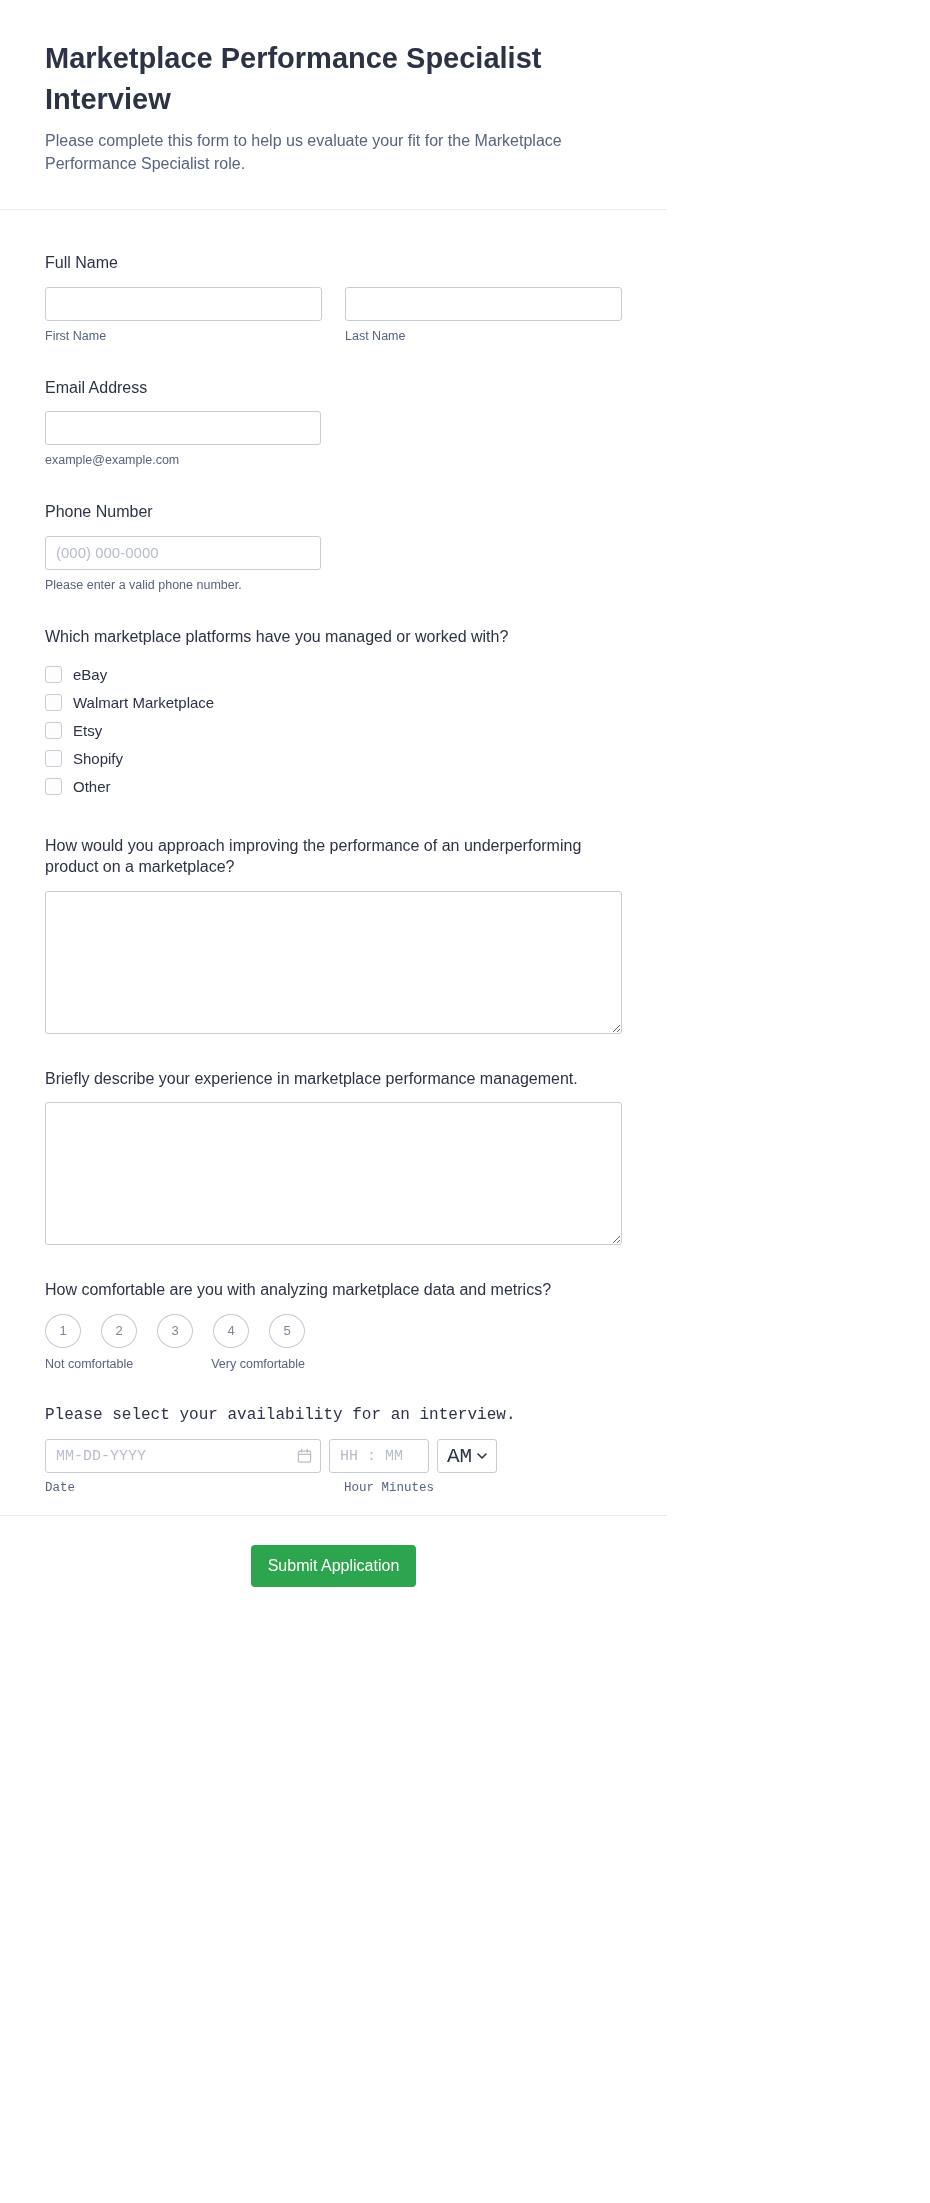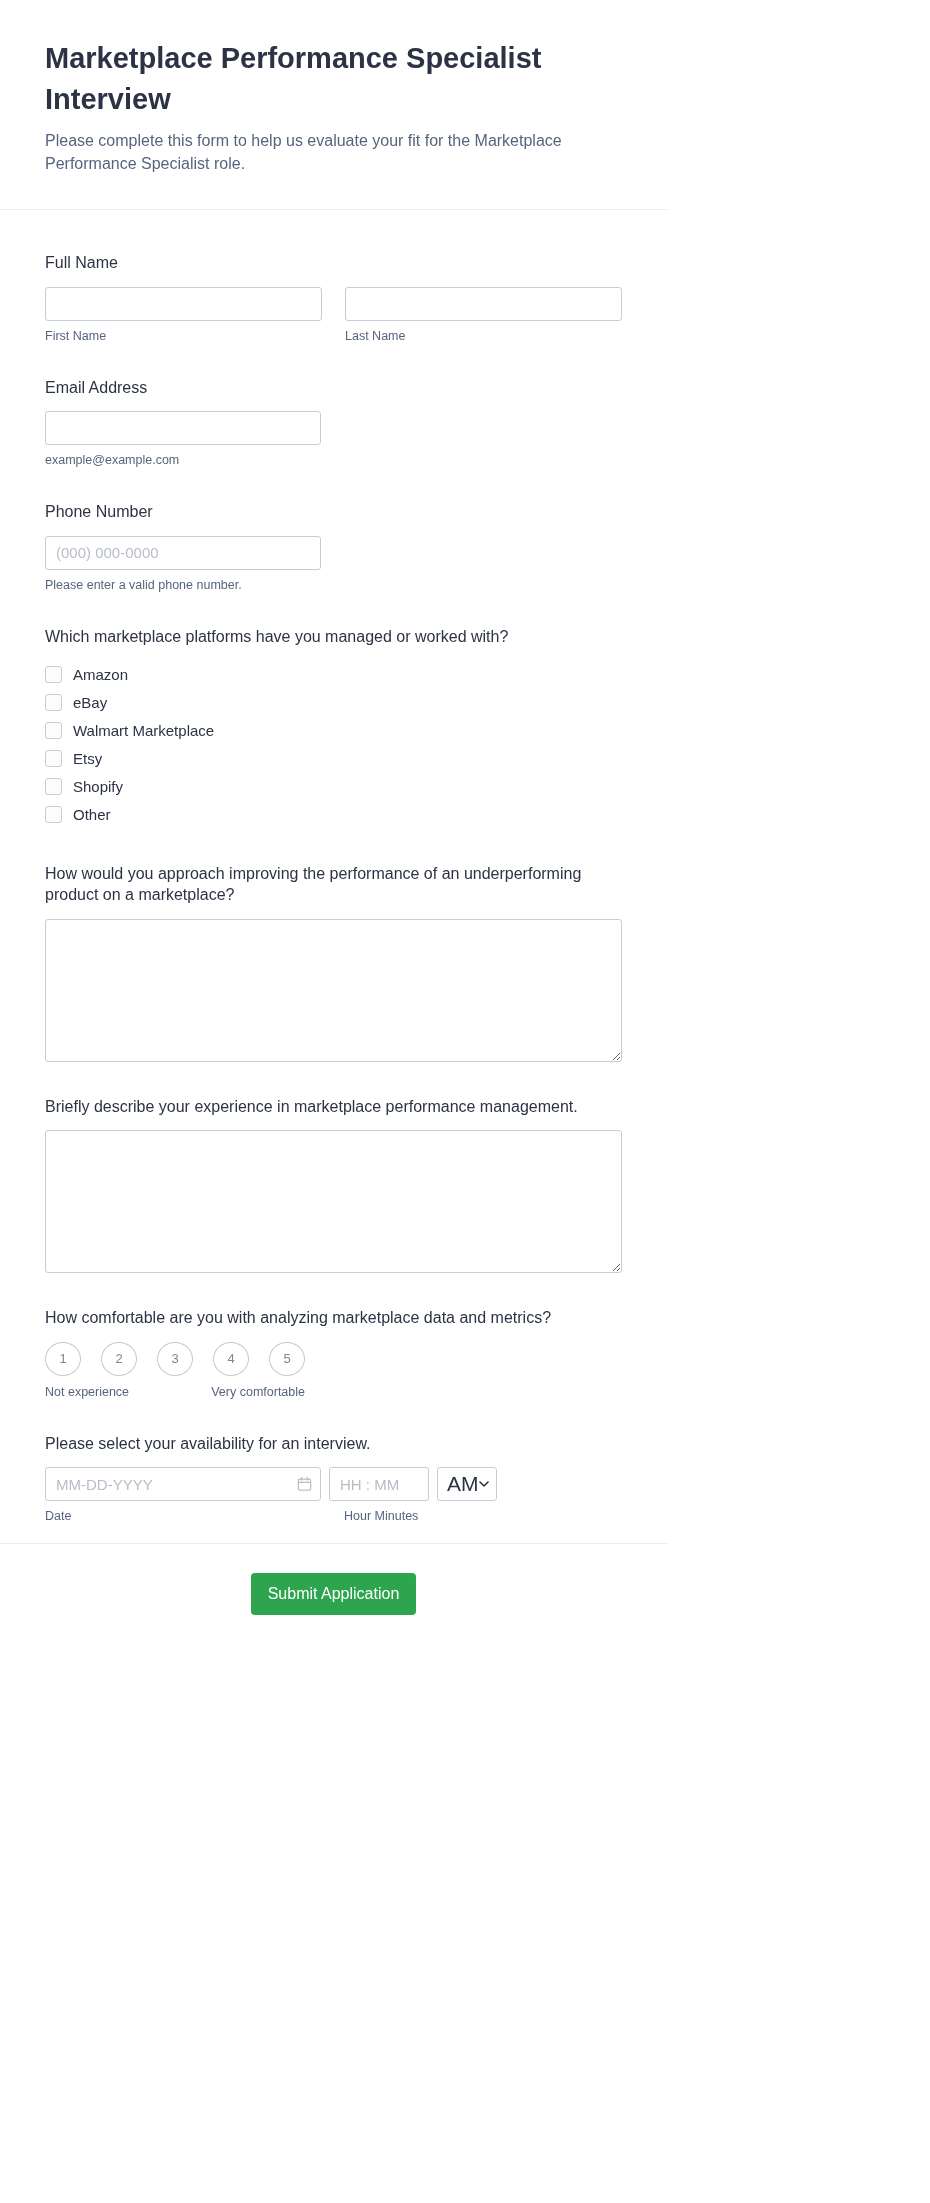--- a/index.html
+++ b/index.html
@@ -149,24 +149,20 @@
       <div class="field-label">Phone Number</div>
       <input type="text" class="text-input" placeholder="(000) 000-0000" style="">
       <div class="sublabel">Please enter a valid phone number.</div>
     </div>
 
     <div class="field">
       <div class="field-label">Which marketplace platforms have you managed or worked with?</div>
       <div class="checkbox-group">
         <div class="checkbox-row">
           <span class="checkbox-box"></span>
-          <span class="checkbox-label">Amazon</span>
-        </div>
-        <div class="checkbox-row">
-          <span class="checkbox-box"></span>
           <span class="checkbox-label">eBay</span>
         </div>
         <div class="checkbox-row">
           <span class="checkbox-box"></span>
           <span class="checkbox-label">Walmart Marketplace</span>
         </div>
         <div class="checkbox-row">
           <span class="checkbox-box"></span>
           <span class="checkbox-label">Etsy</span>
         </div>
@@ -194,26 +190,26 @@
     <div class="field">
       <div class="field-label">How comfortable are you with analyzing marketplace data and metrics?</div>
       <div class="scale-row">
         <div class="scale-circle">1</div>
         <div class="scale-circle">2</div>
         <div class="scale-circle">3</div>
         <div class="scale-circle">4</div>
         <div class="scale-circle">5</div>
       </div>
       <div class="scale-labels">
-        <span>Not experience</span>
+        <span>Not comfortable</span>
         <span>Very comfortable</span>
       </div>
     </div>
 
-    <div class="field" style="margin-bottom:0;">
+    <div class="field" style="margin-bottom:0;font-family:Liberation Mono, monospace;">
       <div class="field-label">Please select your availability for an interview.</div>
       <div class="datetime-row">
         <div class="date-wrap">
           <input type="text" class="text-input" placeholder="MM-DD-YYYY" style="">
           <span class="calendar-icon">
             <svg width="15" height="15" viewBox="0 0 16 16" fill="none" stroke="#b7bdc9" stroke-width="1.3" stroke-linecap="round">
               <rect x="1.5" y="2.8" width="13" height="11.7" rx="1.5"></rect>
               <line x1="1.5" y1="6.3" x2="14.5" y2="6.3"></line>
               <line x1="5" y1="1" x2="5" y2="4"></line>
               <line x1="11" y1="1" x2="11" y2="4"></line>

